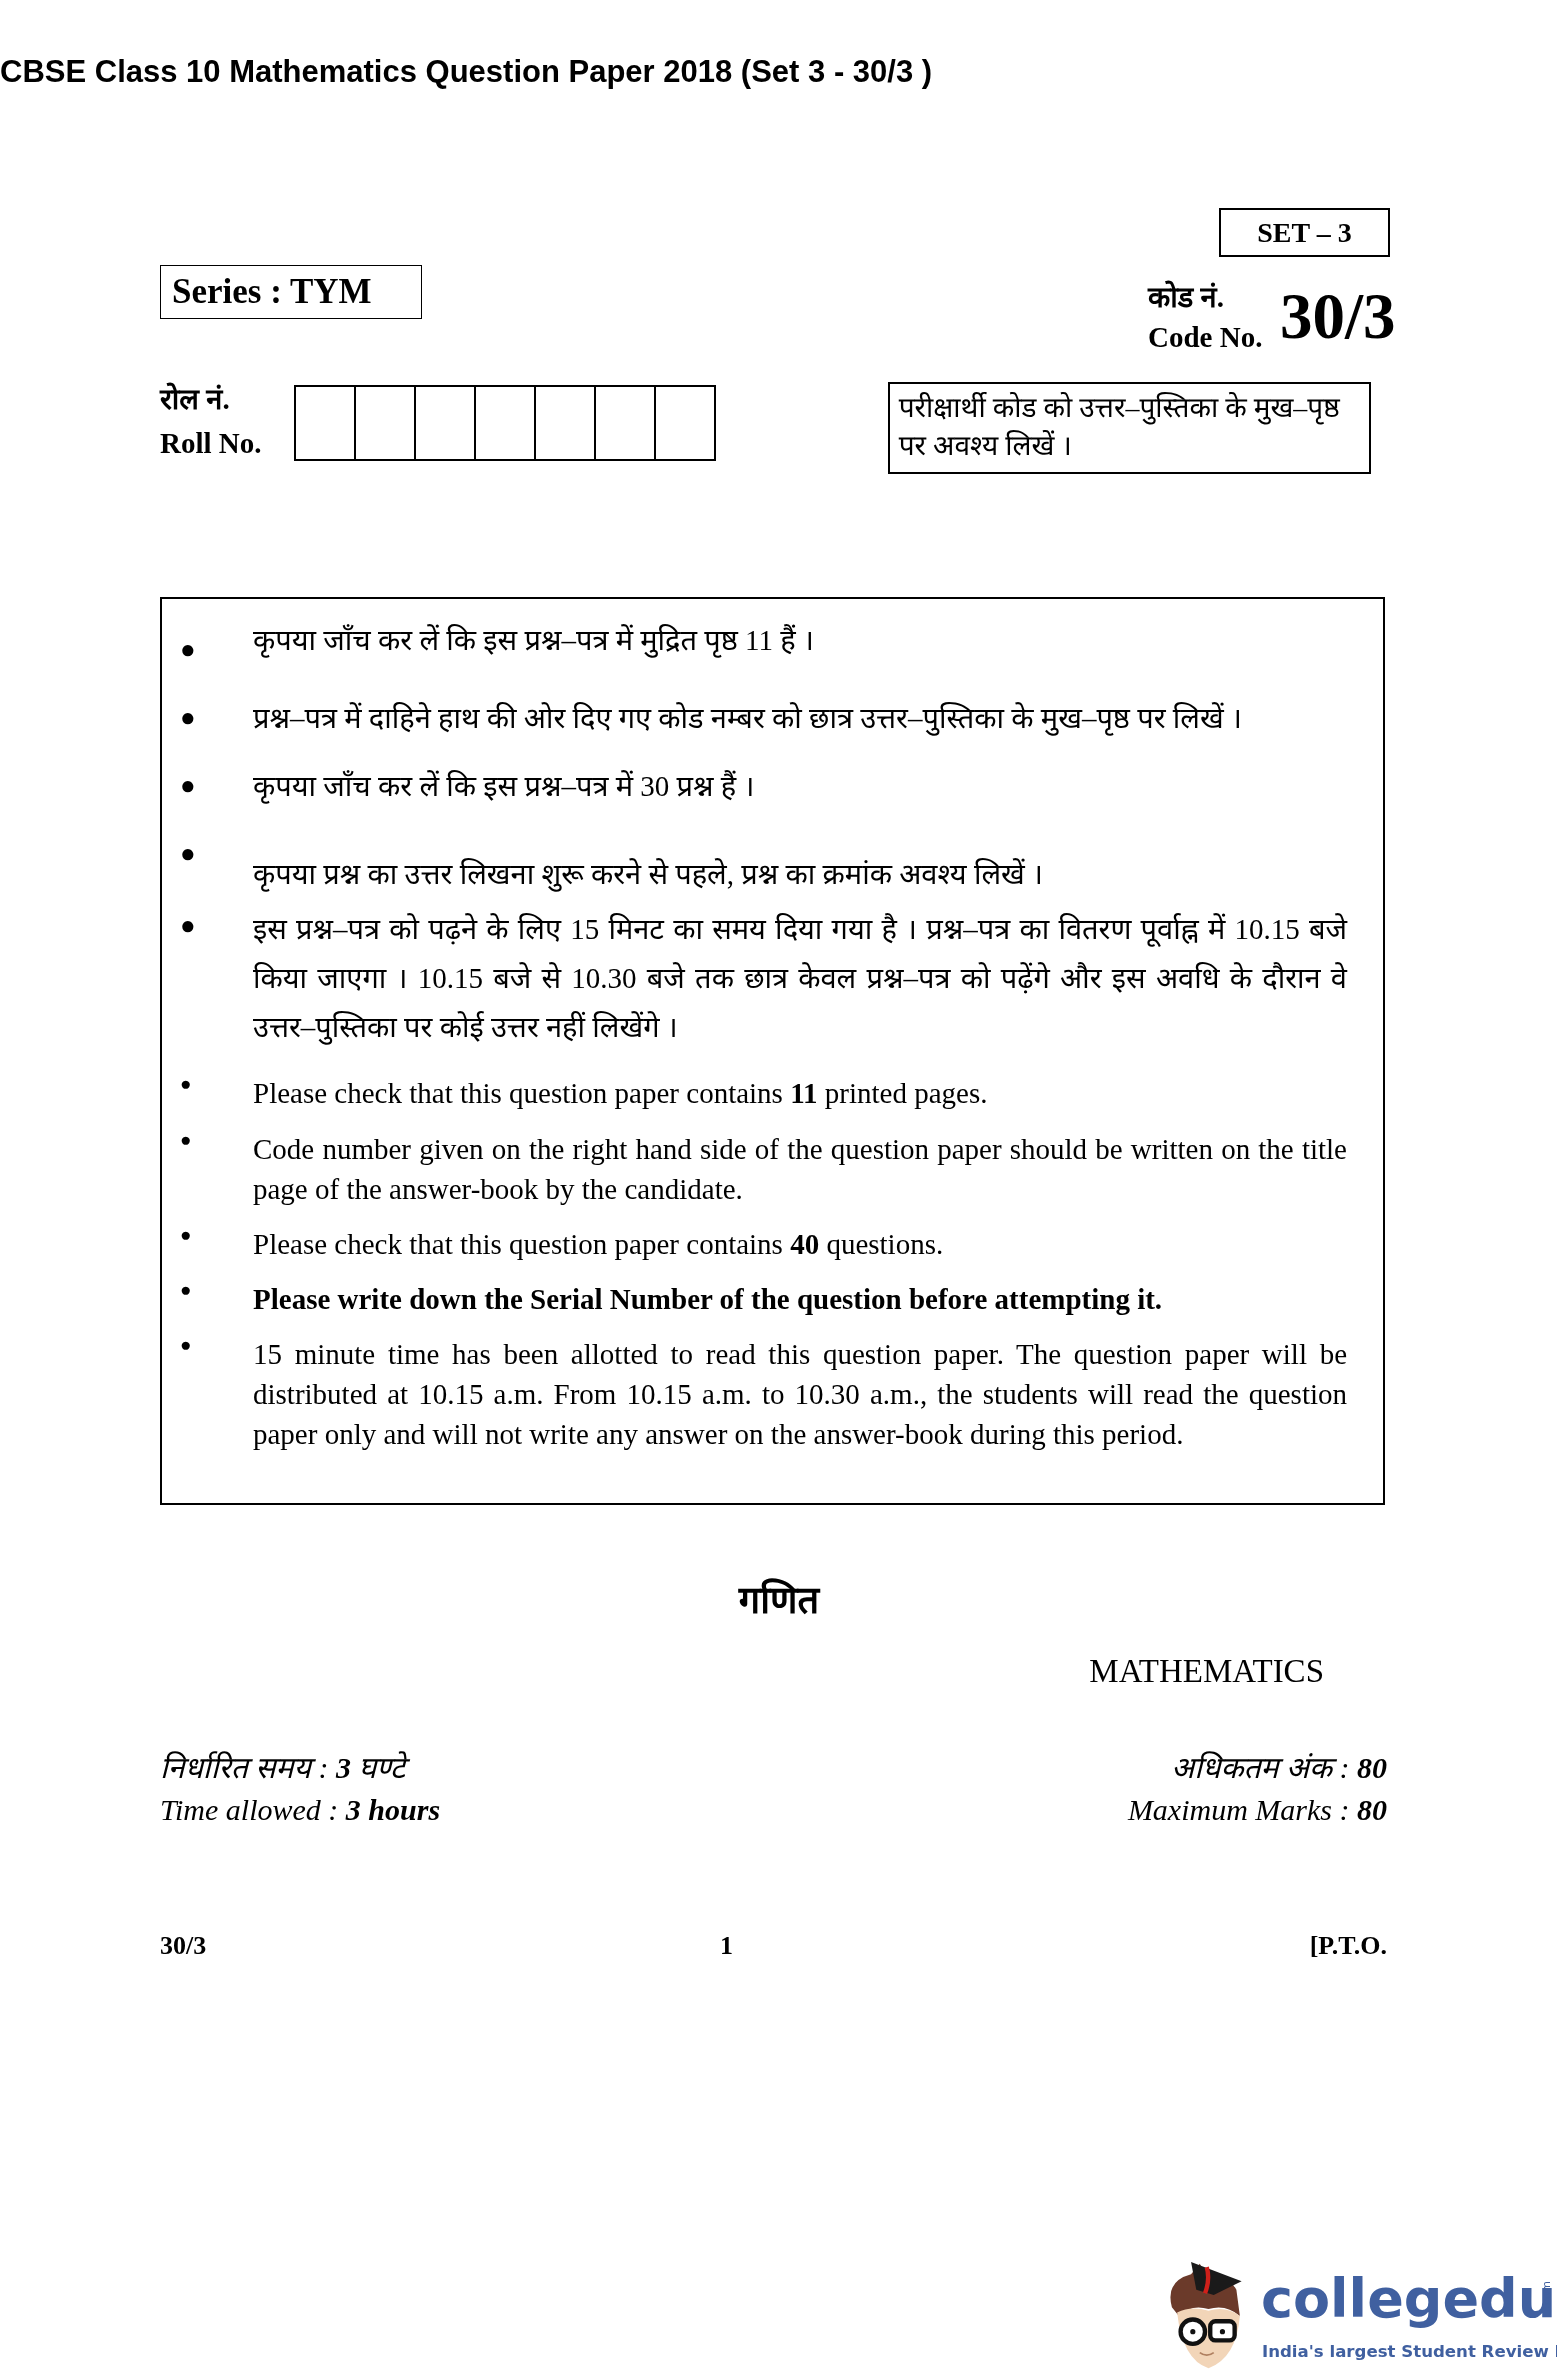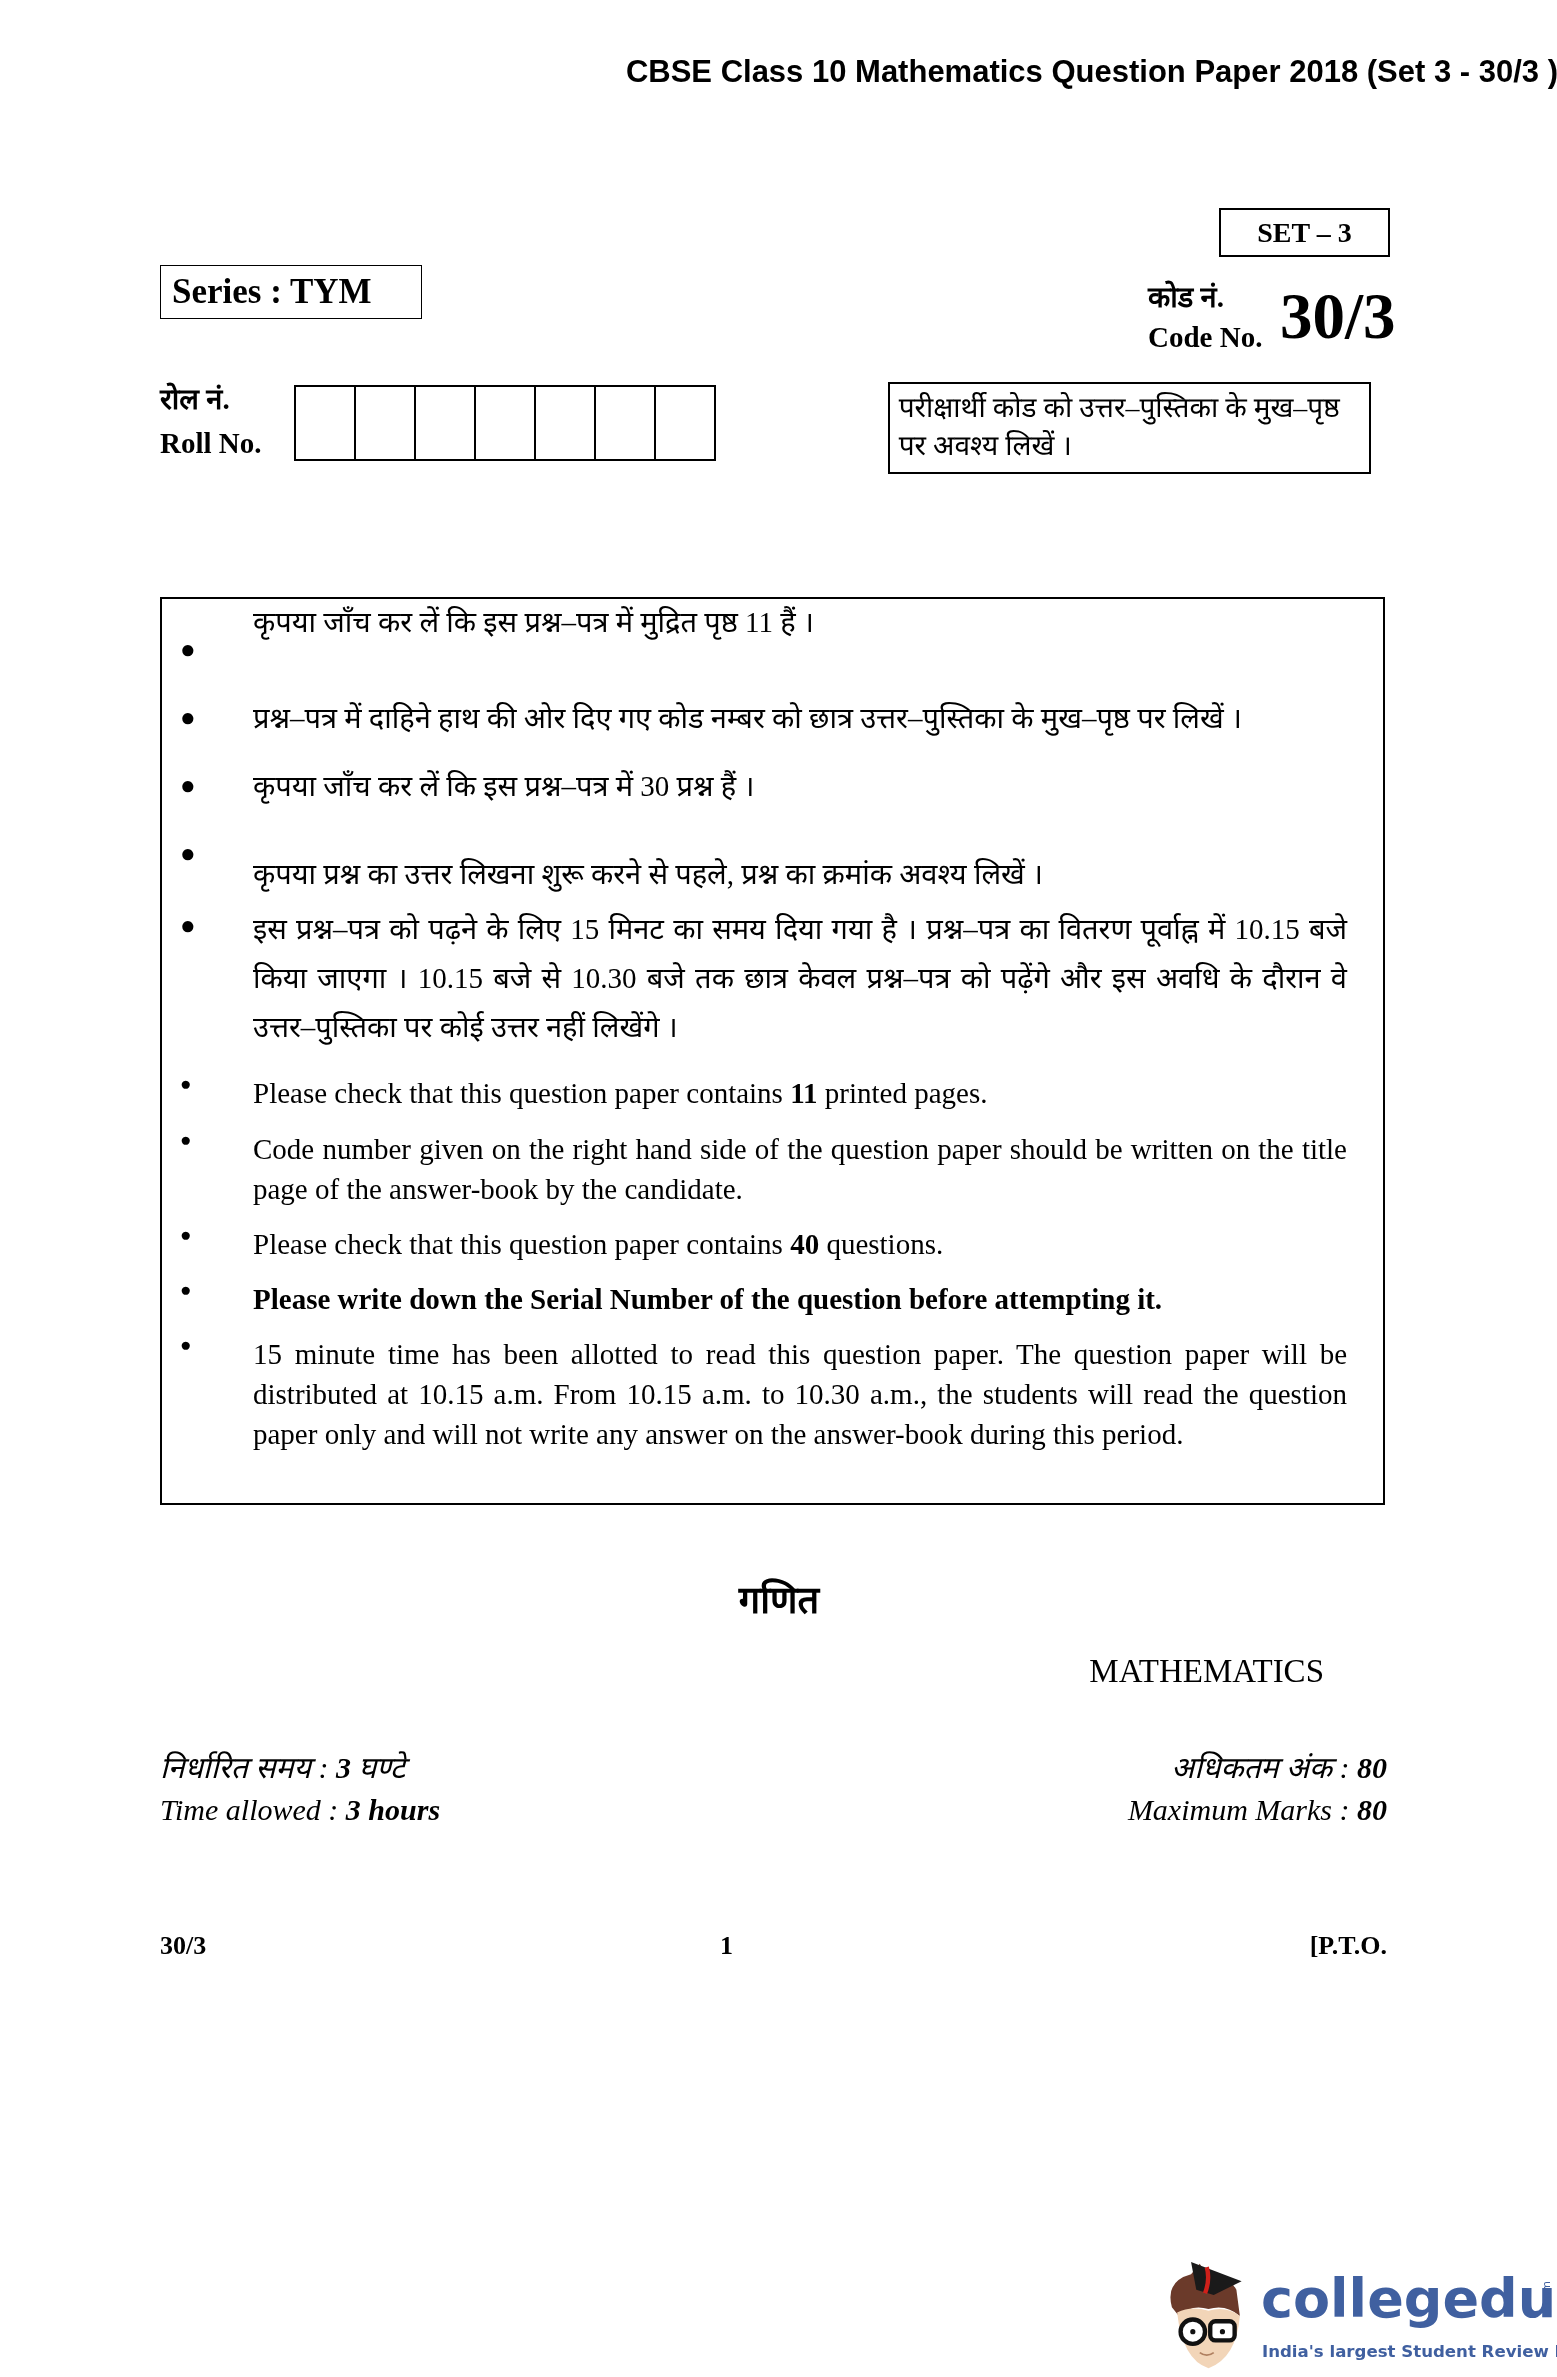--- a/index.html
+++ b/index.html
@@ -1,19 +1,19 @@
 <!DOCTYPE html>
 <html style="font-size:14px"><head>
 <meta charset="utf-8">
 <style>
   html, body { margin:0; padding:0; background:#ffffff; }
   body { width:1558px; height:2377px; position:relative; overflow:hidden; color:#000;
          font-family:"Liberation Serif", "DejaVu Serif", serif; }
   .abs { position:absolute; }
-  .page-title { left:0; width:1558px; top:54px; text-align:right;
+  .page-title { left:0; width:1558px; top:54px; text-align:left;
     font-family:"Liberation Sans", "DejaVu Sans", sans-serif; font-weight:bold; font-size:31px;
     letter-spacing:0px; }
   .set-box { left:1219px; top:208px; width:167px; height:45px; border:2.6px solid #000;
     font-weight:bold; font-size:28px; text-align:center; line-height:45px; }
   .series-box { left:160px; top:265px; width:249px; height:52px; border:1.7px solid #000;
     font-weight:bold; font-size:35px; line-height:52px; padding-left:11px; box-sizing:content-box; }
   .code-label { left:1118px; top:277px; font-weight:bold; font-size:29px; line-height:40px;margin-left:30px; }
   .code-no { left:1280px; top:277px; font-weight:bold; font-size:65px; line-height:78px; }
   .roll-label { left:160px; top:377px; font-weight:bold; font-size:29px; line-height:44px; }
   .roll-grid { left:294px; top:385px; height:72px; display:flex;
@@ -70,21 +70,21 @@
   <div class="roll-cell"></div>
 </div>
 
 <div class="abs code-note">
   <div>परीक्षार्थी कोड को उत्तर–पुस्तिका के मुख–पृष्ठ पर अवश्य लिखें ।</div>
 </div>
 
 <div class="abs instr-box"></div>
 
 <span class="bullet" style="top:635px">●</span>
-<div class="itext last" style="top:602px">कृपया जाँच कर लें कि इस प्रश्न–पत्र में मुद्रित पृष्ठ  11  हैं ।</div>
+<div class="itext last" style="top:620px">कृपया जाँच कर लें कि इस प्रश्न–पत्र में मुद्रित पृष्ठ  11  हैं ।</div>
 
 <span class="bullet" style="top:703px">●</span>
 <div class="itext last" style="top:698px">प्रश्न–पत्र में दाहिने हाथ की ओर दिए गए कोड नम्बर को छात्र उत्तर–पुस्तिका के मुख–पृष्ठ पर लिखें ।</div>
 
 <span class="bullet" style="top:771px">●</span>
 <div class="itext last" style="top:766px">कृपया जाँच कर लें कि इस प्रश्न–पत्र में 30 प्रश्न हैं ।</div>
 
 <span class="bullet" style="top:839px">●</span>
 <div class="itext last" style="top:854px">कृपया प्रश्न का उत्तर लिखना शुरू करने से पहले, प्रश्न का क्रमांक अवश्य लिखें ।</div>
 

